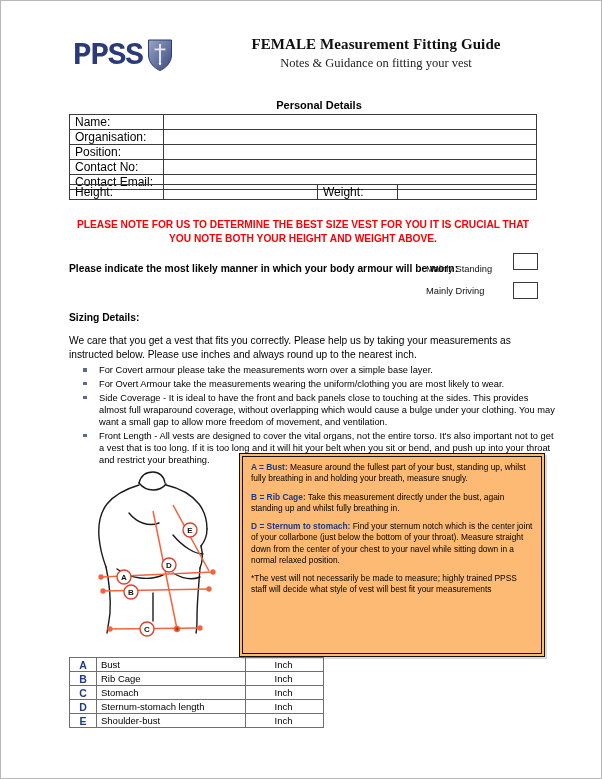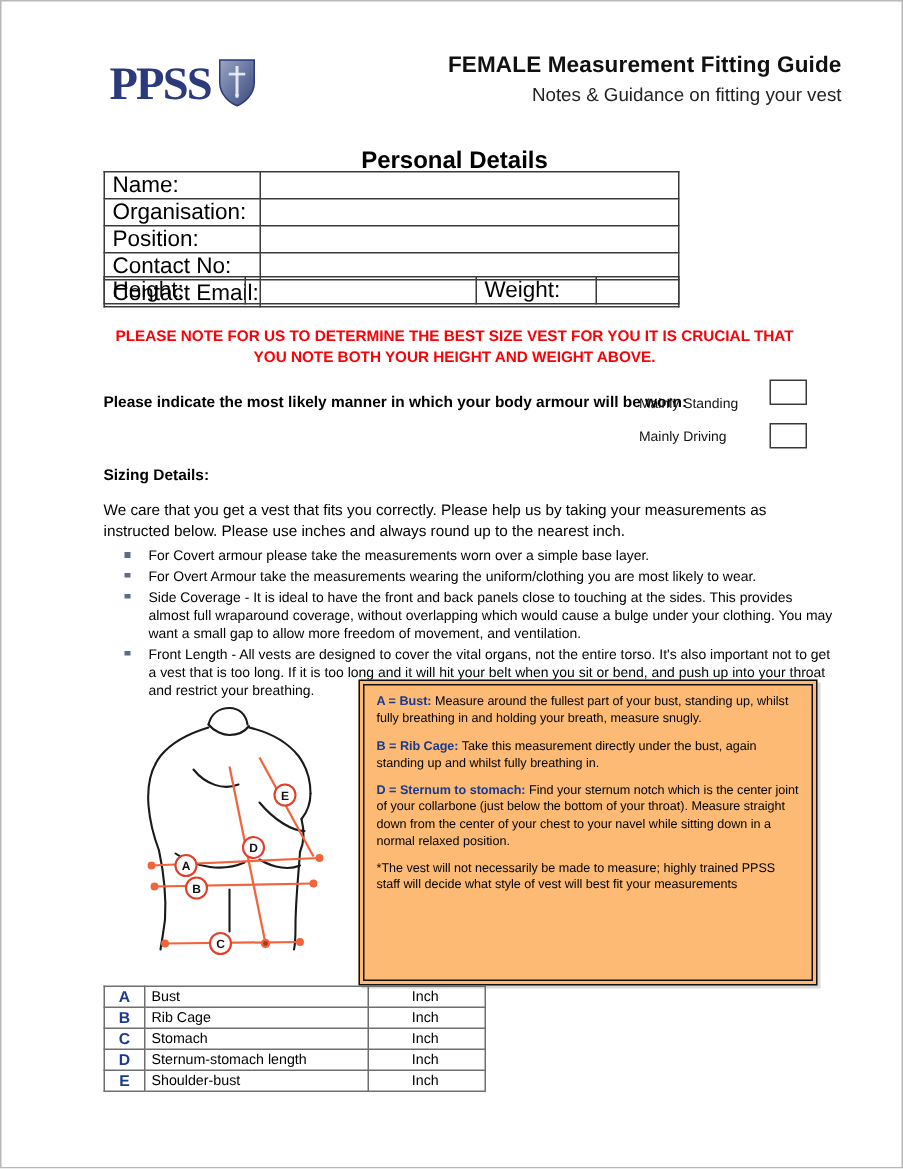--- a/index.html
+++ b/index.html
@@ -31,70 +31,71 @@
     height: 58px;
   }
   .logo-wrap {
     position: absolute;
     left: 72px; top: 4px;
     display: flex;
     align-items: center;
     height: 44px;
   }
   .logo-text {
-    font-family: Liberation Serif, serif;
+    font-family: Liberation Mono, monospace;
     font-weight: bold;
     font-size: 31px;
     letter-spacing: -1.2px;
     color: #2b3a7a;
     line-height: 1;
   }
   .shield {
     position: relative;
     width: 26px;
     height: 34px;
     margin-left: 4px;
   }
   .shield svg { display: block; }
 
   .title-block {
     position: absolute;
     left: 190px; top: 6px;
     width: 370px;
-    text-align: right;
+    text-align: center;
+    font-family: Liberation Serif, serif;
   }
   .doc-title {
     font-size: 15px;
     font-weight: bold;
     color: #111;
     letter-spacing: 0.1px;
     line-height: 1.2;
   }
   .doc-sub {
     font-size: 12.5px;
     color: #222;
     margin-top: 3px;
     line-height: 1.2;
   }
 
   
   .pd-heading {
     position: absolute;
-    left: 68px; top: 98px;
+    left: 84px; top: 98px;
     width: 468px;
     text-align: center;
-    font-size: 16px;
+    font-size: 11px;
     font-weight: bold;
   }
   table.pd {
     position: absolute;
     left: 68px;
-    width: 384px;
+    width: 468px;
     border-collapse: collapse;
-    font-size: 15px;
+    font-size: 12px;
   }
   table.pd.t1 { top: 113px; }
   table.pd.t2 { top: 183px; }
   table.pd td {
     border: 1px solid #3a3a3a;
     height: 13.6px;
     padding: 0 0 0 5px;
     vertical-align: middle;
   }
   .pd .lab { width: 88px; white-space: nowrap; }

